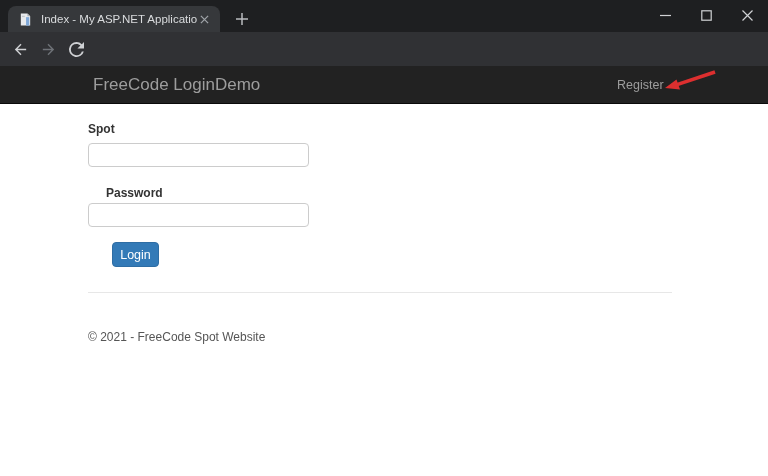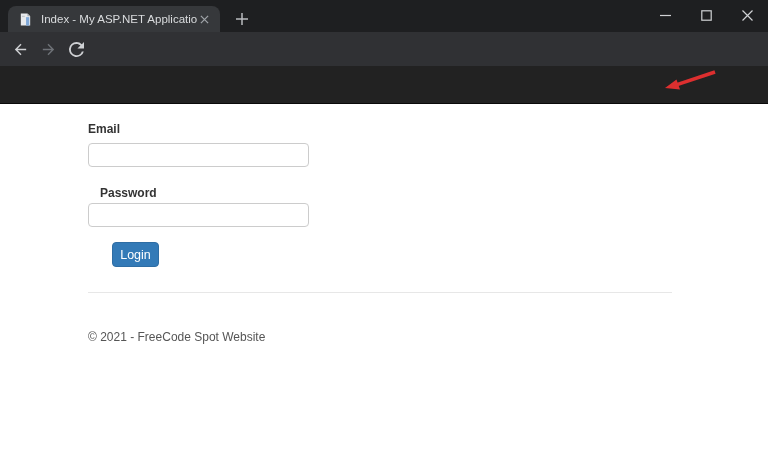--- a/index.html
+++ b/index.html
@@ -50,21 +50,21 @@
   .register-link { position:absolute; left:617px; top:0; height:38px; display:flex; align-items:center;
                    font-size:12.5px; color:#9d9d9d; text-decoration:none; }
   .annotation-arrow { position:absolute; left:657px; top:0; pointer-events:none; }
 
   .form-area { position:absolute; left:88px; top:52px; width:584px; }
   .field-label { display:block; font-size:12px; font-weight:bold; color:#333; }
   .label-email { position:absolute; left:0; top:4px; }
   .field-input { position:absolute; left:0; width:221px; height:24px; border:1px solid #ccc;
                  border-radius:4px; font-size:12px; color:#555; padding:2px 8px; outline:none; background:#fff; }
   .input-email { top:25px; }
-  .label-password { position:absolute; left:12px; top:68px; }
+  .label-password { position:absolute; left:18px; top:68px; }
   .input-password { top:85px; }
   .login-btn { position:absolute; left:0; top:124px; width:47px; height:25px; background:#337ab7;
                border:1px solid #2e6da4; border-radius:4px; color:#ffffff; font-size:12.5px;
                font-family:"Liberation Sans", sans-serif; cursor:pointer;margin-left:24px; }
   .footer-hr { position:absolute; left:0; top:174px; width:584px; height:0; border:0;
                border-top:1px solid #e7e7e7; }
   .footer-text { position:absolute; left:0; top:193px; font-size:12px; color:#555; white-space:nowrap;margin-top:19px; }
 
   svg { display:block; }
 </style>
@@ -165,29 +165,31 @@
         <circle cx="2" cy="2" r="1.6" fill="#cfd1d4"></circle>
         <circle cx="2" cy="8" r="1.6" fill="#cfd1d4"></circle>
         <circle cx="2" cy="14" r="1.6" fill="#cfd1d4"></circle>
       </svg>
     </div>
   </div>
 
   <div class="webpage">
 
     <div class="site-navbar">
+      <a href="#" class="brand">FreeCode LoginDemo</a>
+      <a href="#" class="register-link">Register</a>
     </div>
 
     <svg class="annotation-arrow" width="115" height="30" viewBox="0 0 115 30">
       <path d="M58 6L17 19.6" stroke="#dd2f2f" stroke-width="3.6" fill="none"></path>
       <polygon points="8,22 19.5,13.5 23,23.5" fill="#dd2f2f"></polygon>
     </svg>
 
     <div class="form-area">
-      <label class="field-label label-email">Email</label>
+      <label class="field-label label-email">Spot</label>
       <input type="text" class="field-input input-email" value="" style="">
       <label class="field-label label-password">Password</label>
       <input type="password" class="field-input input-password" value="" style="">
       <button class="login-btn">Login</button>
       <hr class="footer-hr">
       <div class="footer-text">© 2021 - FreeCode Spot Website</div>
     </div>
 
   </div>
 </div>

